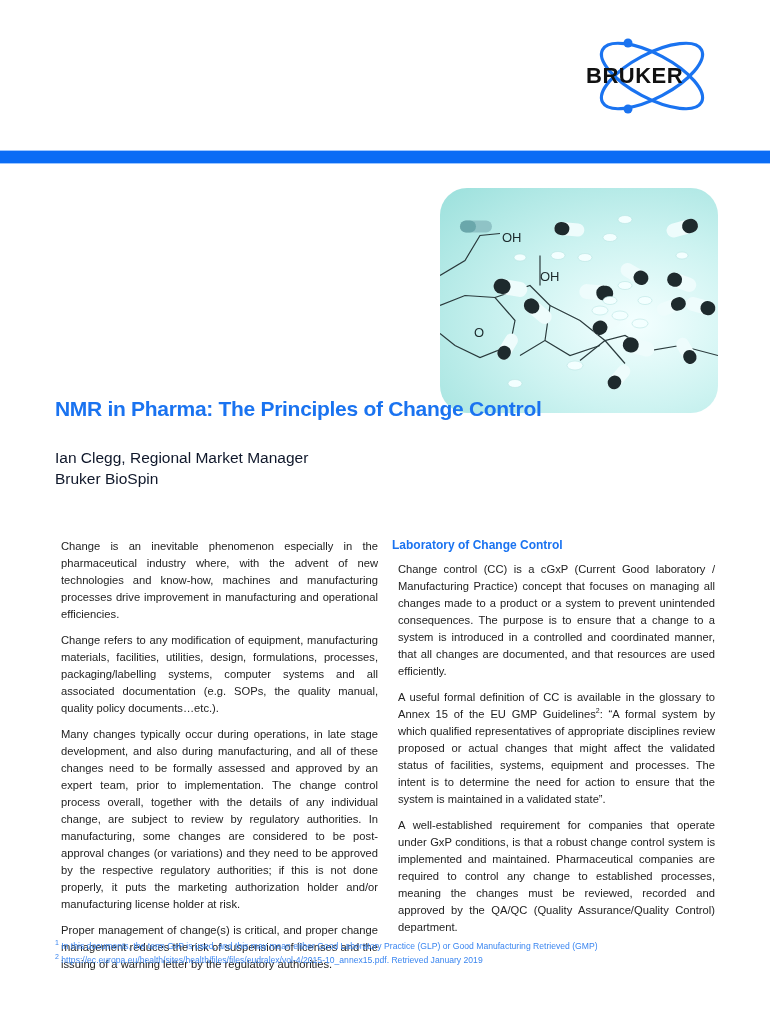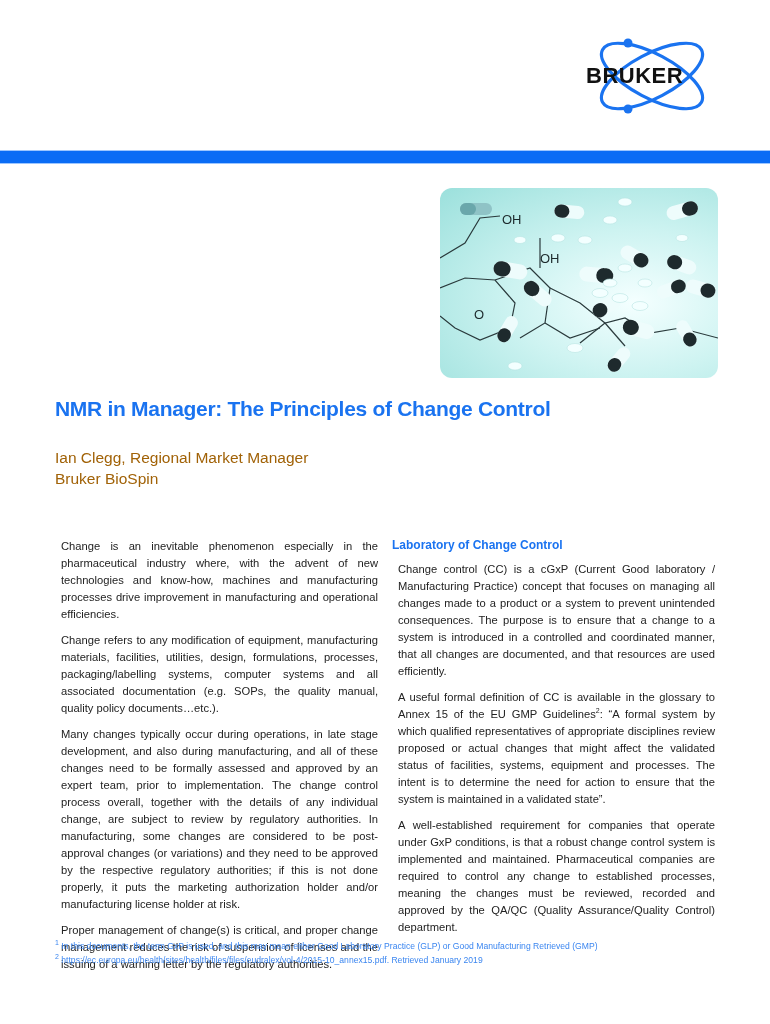--- a/index.html
+++ b/index.html
@@ -1,24 +1,24 @@
 <!DOCTYPE html>
 <html><head>
 <meta charset="utf-8">
 <style>
   html, body { margin: 0; padding: 0; background: #ffffff; }
   body { width: 770px; height: 1024px; position: relative; overflow: hidden; font-family: "Liberation Sans", sans-serif; color: #222; }
   .logo { position: absolute; left: 586px; top: 34px; width: 132px; height: 84px; }
   .logo svg { width: 100%; height: 100%; display: block; }
   .logo-text { position: absolute; left: 0; top: 30px; width: 132px; text-align: left; font-weight: 900; font-size: 22px; letter-spacing: 0.5px; color: #111; font-family: "Liberation Sans", sans-serif; line-height: 24px; }
   .blue-bar { position: absolute; left: 0; top: 150px; width: 770px; height: 14px; background: #0a6cf5; border-top: 1px solid #9cc6ff; border-bottom: 1px solid #9cc6ff; box-sizing: border-box; }
-  .hero { position: absolute; left: 440px; top: 188px; width: 278px; height: 190px; border-radius: 12px; overflow: hidden; background: radial-gradient(ellipse at 70% 60%, #f4ffff 0%, #cdf3f1 45%, #9be0dc 100%); }
+  .hero { position: absolute; left: 440px; top: 188px; width: 278px; height: 225px; border-radius: 27px; overflow: hidden; background: radial-gradient(ellipse at 70% 60%, #f4ffff 0%, #cdf3f1 45%, #9be0dc 100%); }
   .hero svg { width: 100%; height: 100%; display: block; }
   .title { position: absolute; left: 55px; top: 397px; font-size: 21px; font-weight: 700; color: #1a73f0; letter-spacing: -0.3px; white-space: nowrap; }
-  .author { position: absolute; left: 55px; top: 447px; font-size: 15.5px; color: #a16207; line-height: 21px; }
+  .author { position: absolute; left: 55px; top: 447px; font-size: 15.5px; color: #0f172a; line-height: 21px; }
   .col { position: absolute; top: 538px; width: 323px; font-size: 11.2px; line-height: 17px; color: #222; text-align: justify; }
   .col.left { left: 55px; }
   .col.right { left: 392px; top: 537px; }
   .col p { margin: 0 0 9px 6px; hyphens: auto; }
   .col h3 { margin: 0 0 7px 0; font-size: 12px; font-weight: 700; color: #1a73f0; line-height: 17px; }
   .col.right p.first { margin-top: 0; }
   sup { font-size: 7px; vertical-align: super; line-height: 0; }
   .footnotes { position: absolute; left: 55px; top: 939px; width: 700px; font-size: 8.6px; line-height: 14px; color: #3b86f0; }
   .footnotes div { white-space: nowrap; }
 </style>
@@ -130,21 +130,21 @@
       <ellipse cx="180" cy="110" rx="8" ry="4.5"></ellipse>
       <ellipse cx="200" cy="118" rx="8" ry="4.5"></ellipse>
       <ellipse cx="170" cy="95" rx="7" ry="4"></ellipse>
       <ellipse cx="205" cy="95" rx="7" ry="4"></ellipse>
       <ellipse cx="135" cy="160" rx="8" ry="4.5"></ellipse>
       <ellipse cx="75" cy="178" rx="7" ry="4"></ellipse>
     </g>
   </svg>
 </div>
 
-<div class="title">NMR in Manager: The Principles of Change Control</div>
+<div class="title">NMR in Pharma: The Principles of Change Control</div>
 
 <div class="author">
   <div>Ian Clegg, Regional Market Manager</div>
   <div>Bruker BioSpin</div>
 </div>
 
 <div class="col left">
   <p>Change is an inevitable phenomenon especially in the pharmaceutical industry where, with the advent of new technologies and know-how, machines and manufacturing processes drive improvement in manufacturing and operational efficiencies.</p>
   <p>Change refers to any modification of equipment, manufacturing materials, facilities, utilities, design, formulations, processes, packaging/labelling systems, computer systems and all associated documentation (e.g. SOPs, the quality manual, quality policy documents…etc.).</p>
   <p>Many changes typically occur during operations, in late stage development, and also during manufacturing, and all of these changes need to be formally assessed and approved by an expert team, prior to implementation. The change control process overall, together with the details of any individual change, are subject to review by regulatory authorities. In manufacturing, some changes are considered to be post-approval changes (or variations) and they need to be approved by the respective regulatory authorities; if this is not done properly, it puts the marketing authorization holder and/or manufacturing license holder at risk.</p>

